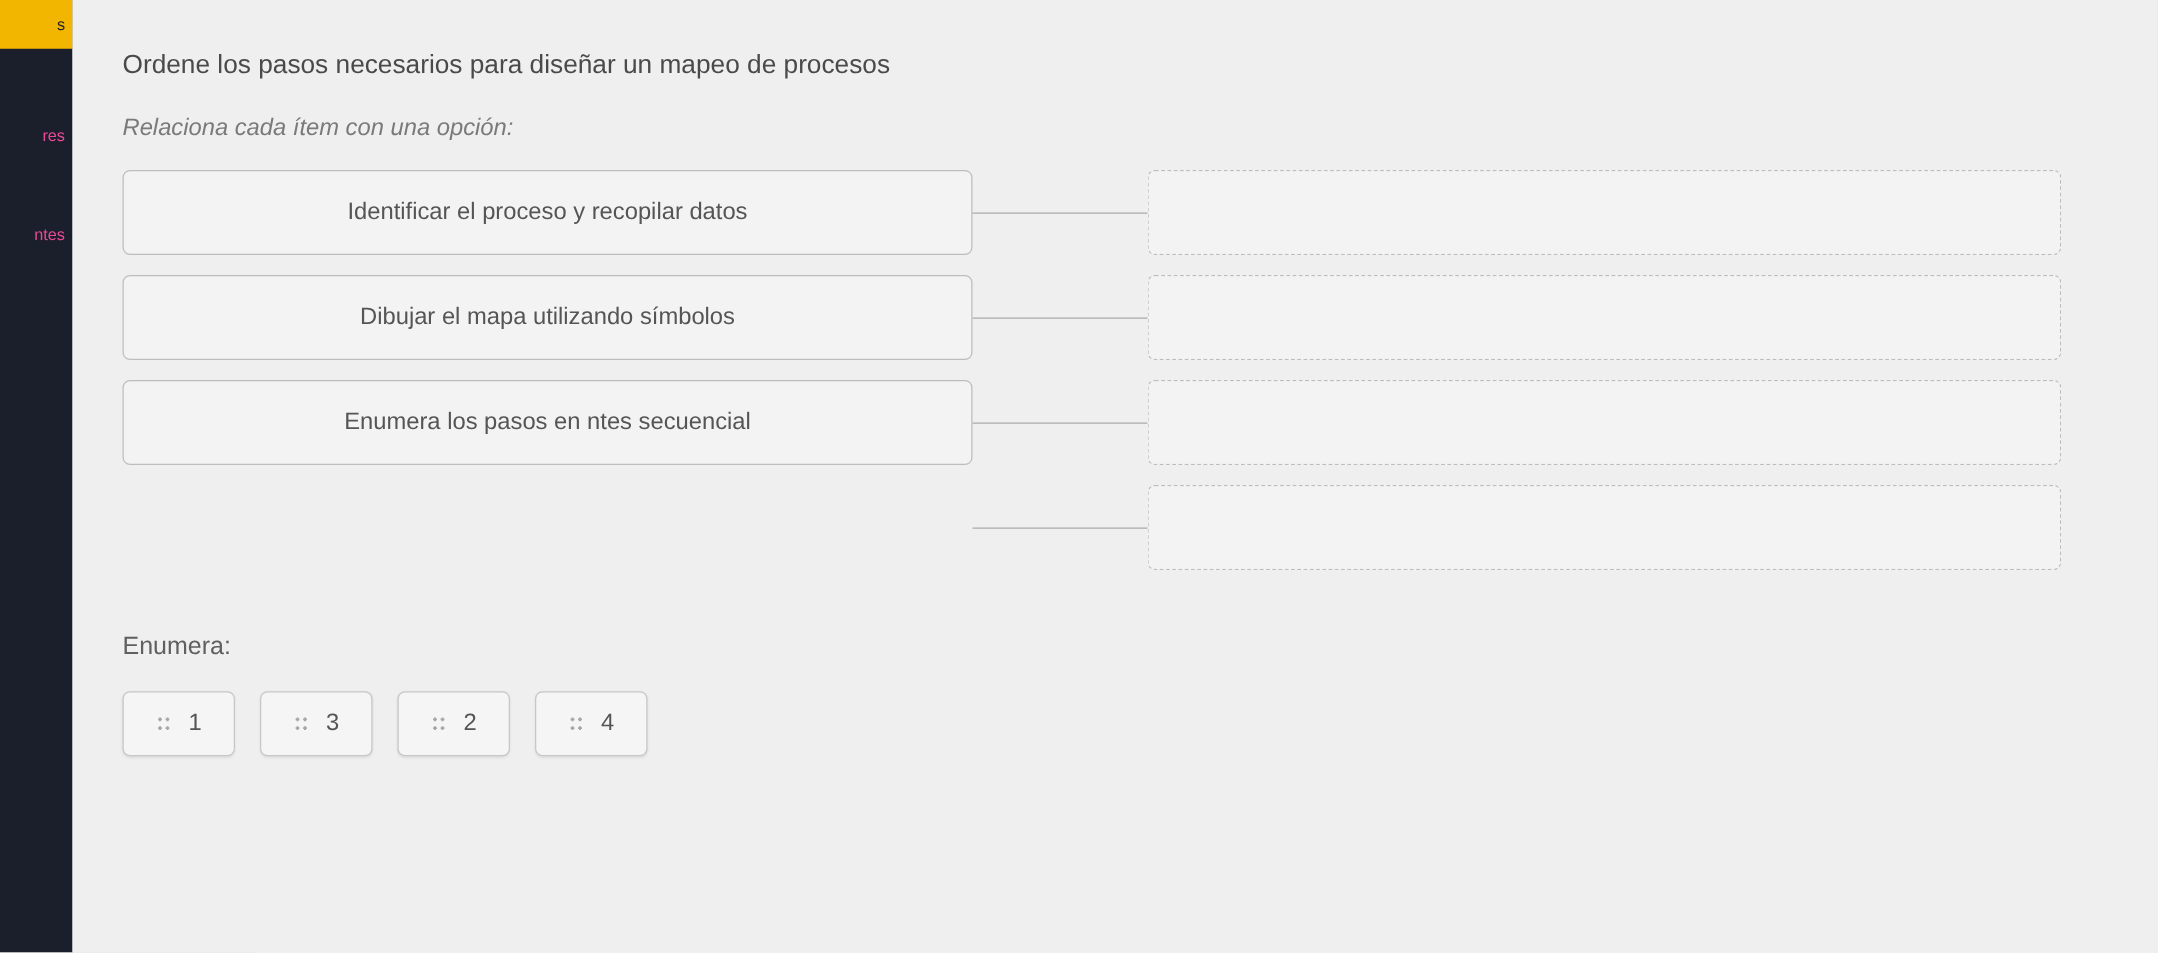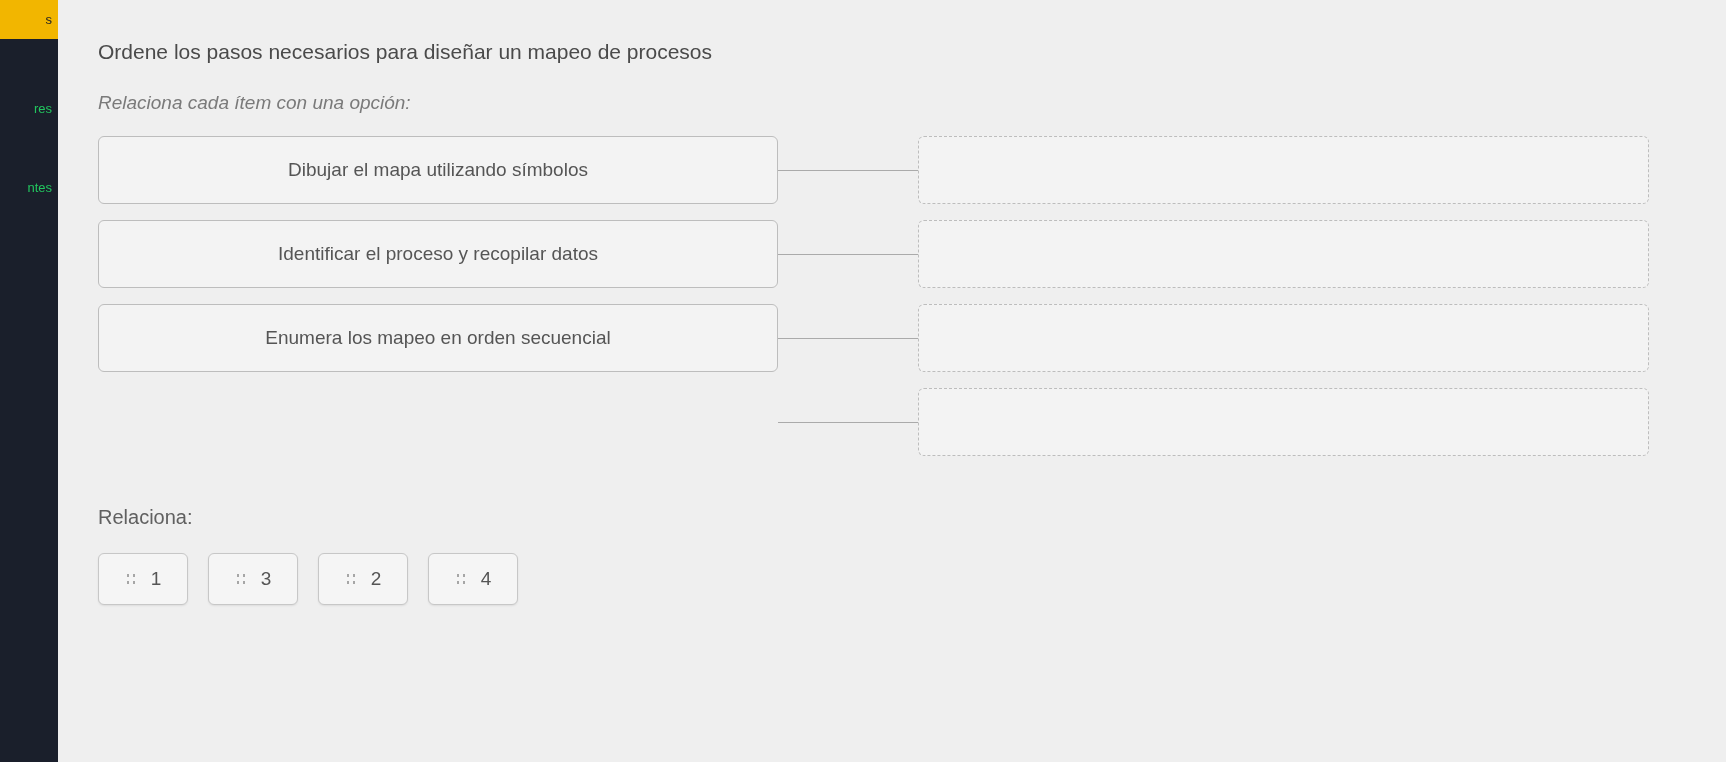--- a/index.html
+++ b/index.html
@@ -18,21 +18,21 @@
       height: 100%;
       display: flex;
       flex-direction: column;
       color: #bdbdbd;
       font-size: 14px;
     }
     .sidebar-item {
       padding: 12px 6px;
       text-align: right;
       font-size: 13px;
-      color: #22c55e;
+      color: #ec4899;
       overflow: hidden;
       white-space: nowrap;
     }
     .sidebar-item.active {
       background: #f2b600;
       color: #222;
     }
     .sidebar-item:nth-child(2){ margin-top:50px;}
     .sidebar-item:nth-child(3){ margin-top:40px;}
 
@@ -149,46 +149,46 @@
   </div>
 </div>
 
 <div class="main">
   <div class="question-title">Ordene los pasos necesarios para diseñar un mapeo de procesos</div>
   <div class="instruction">Relaciona cada ítem con una opción:</div>
 
   <div class="match-area">
     <div class="col-left">
       <div class="item-box">
+        <span>Identificar el proceso y recopilar datos</span>
+      </div>
+      <div class="item-box">
         <span>Dibujar el mapa utilizando símbolos</span>
       </div>
       <div class="item-box">
-        <span>Identificar el proceso y recopilar datos</span>
-      </div>
-      <div class="item-box">
-        <span>Enumera los mapeo en orden secuencial</span>
+        <span>Enumera los pasos en ntes secuencial</span>
       </div>
     </div>
 
     <div class="col-conn">
       <div class="connector" style="top:34px"></div>
       <div class="connector" style="top:118px"></div>
       <div class="connector" style="top:202px"></div>
       <div class="connector" style="top:286px"></div>
     </div>
 
     <div class="col-right">
       <div class="drop-box"></div>
       <div class="drop-box"></div>
       <div class="drop-box"></div>
       <div class="drop-box"></div>
     </div>
   </div>
 
-  <div class="options-label">Relaciona:</div>
+  <div class="options-label">Enumera:</div>
 
   <div class="options-row">
     <div class="option-chip">
       <span class="grip"></span>
       <span>1</span>
     </div>
     <div class="option-chip">
       <span class="grip"></span>
       <span>3</span>
     </div>

